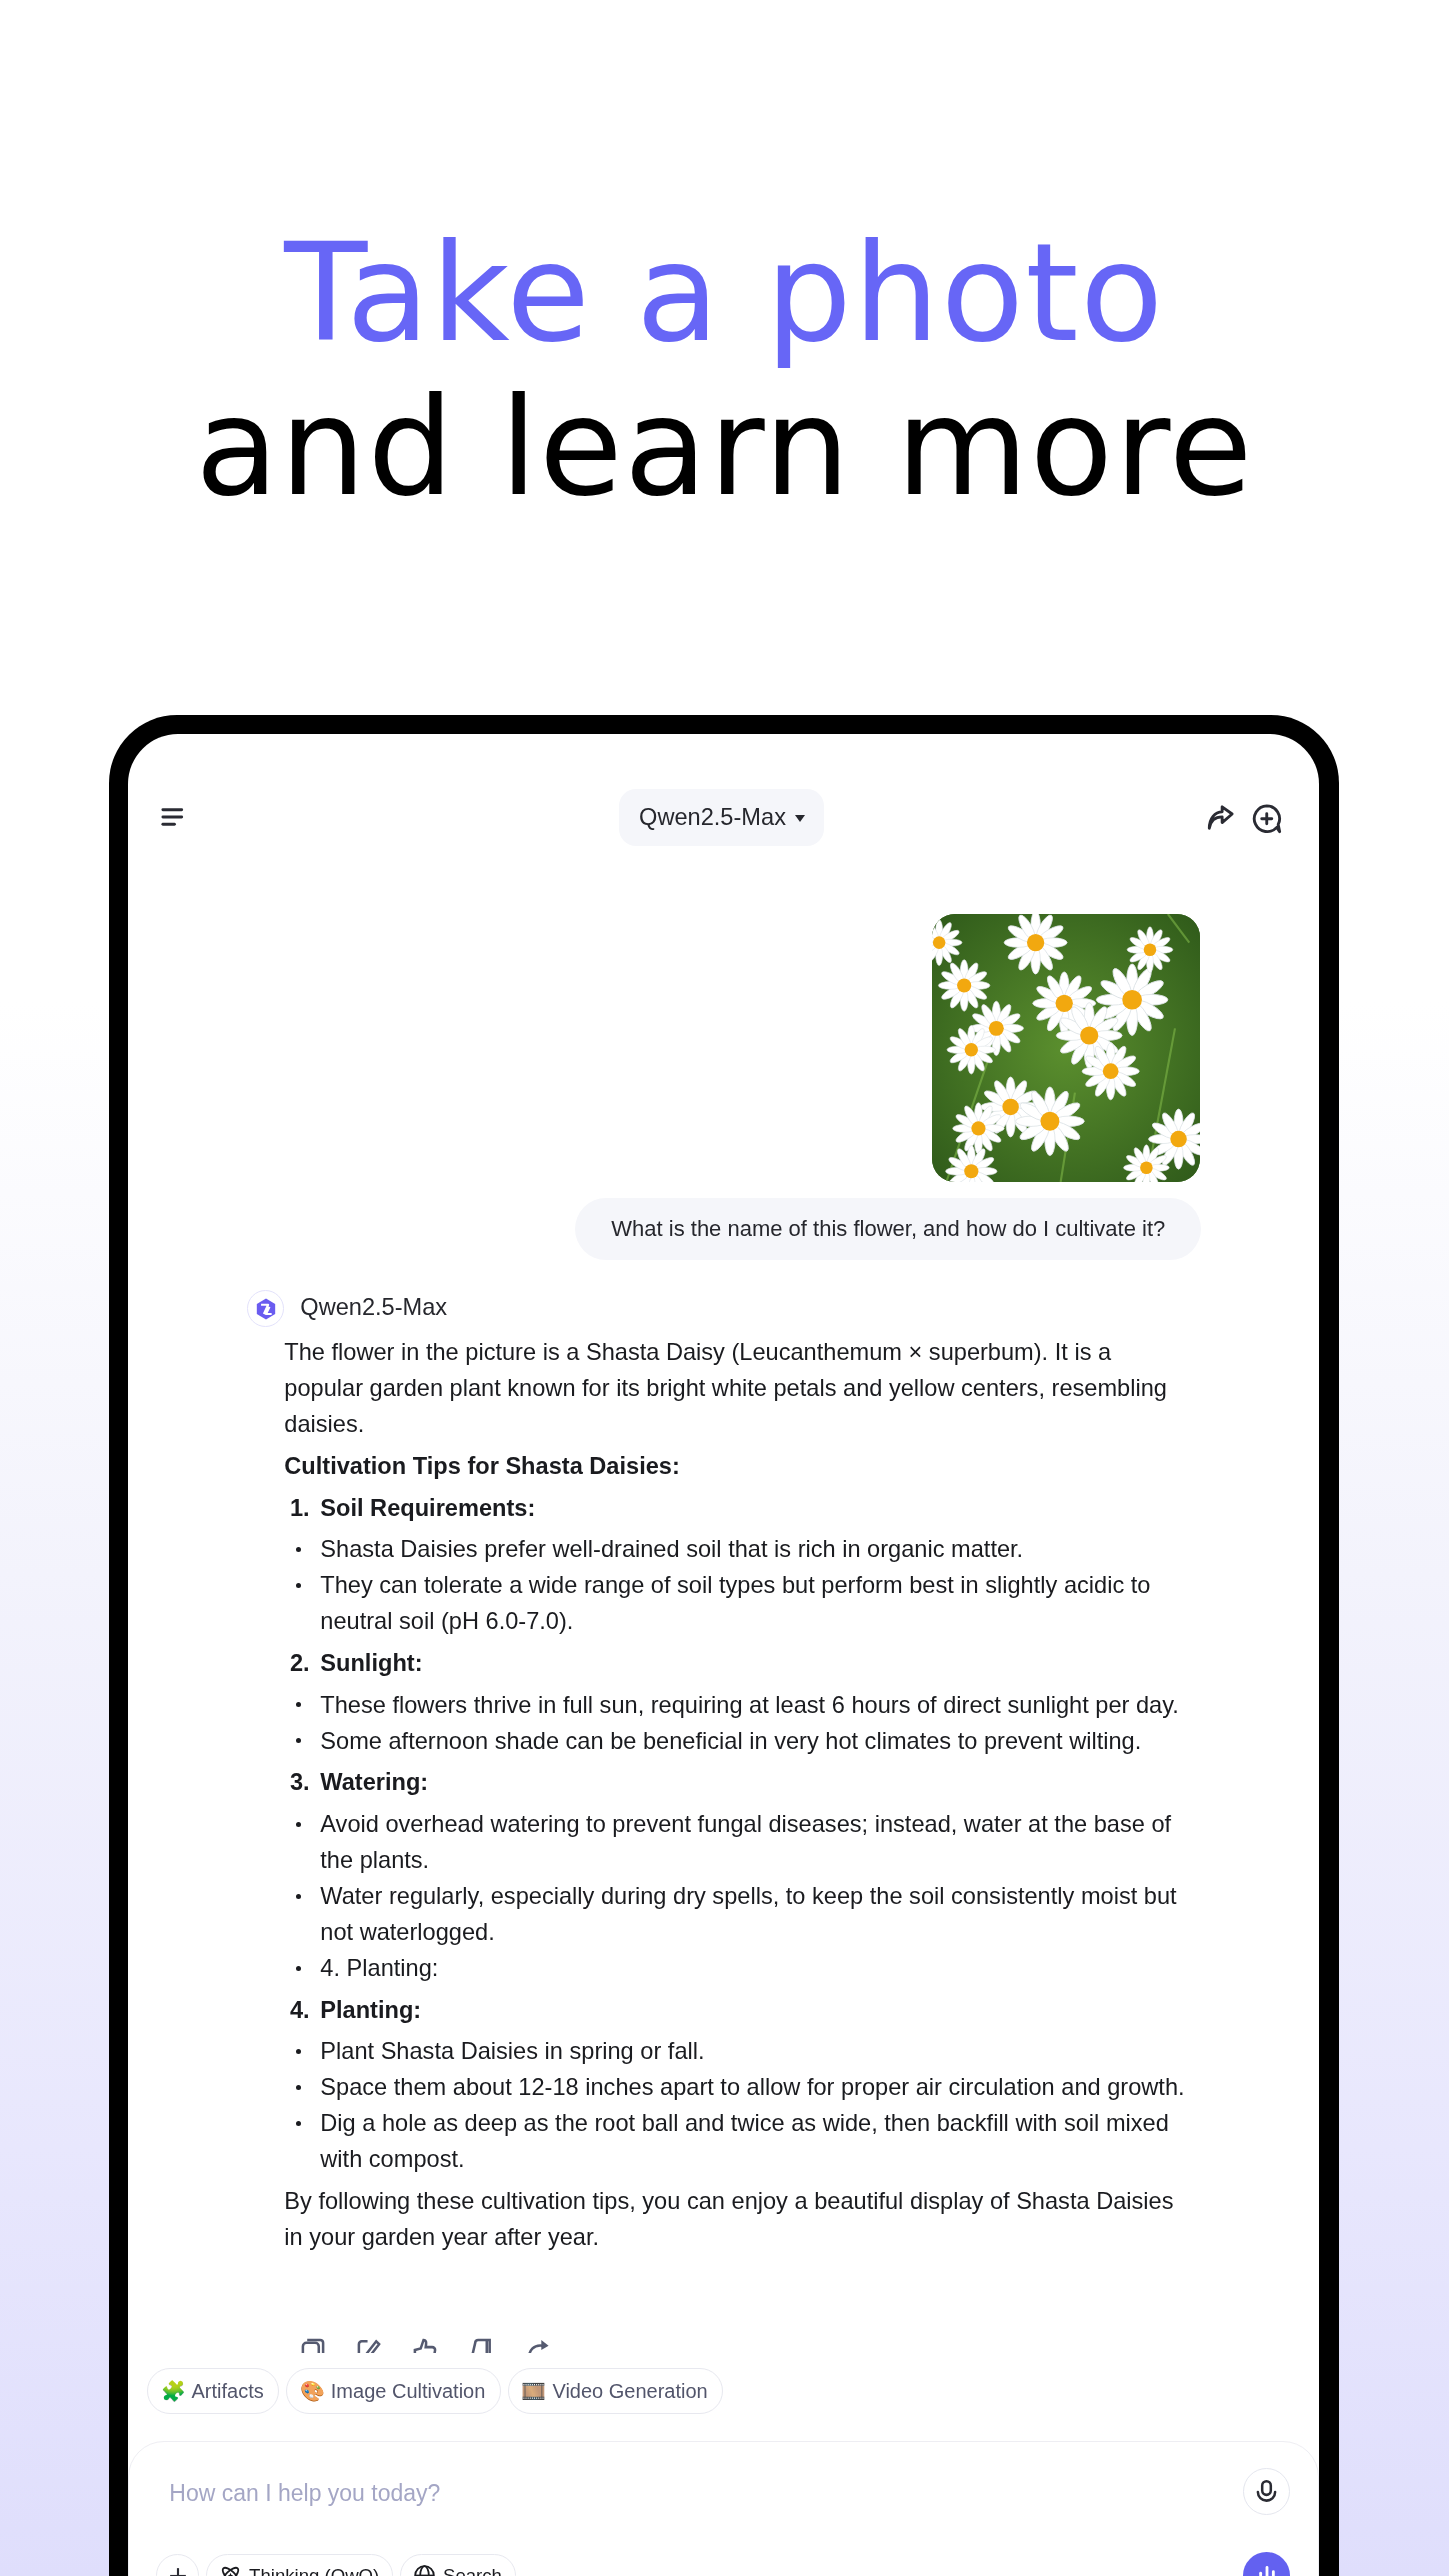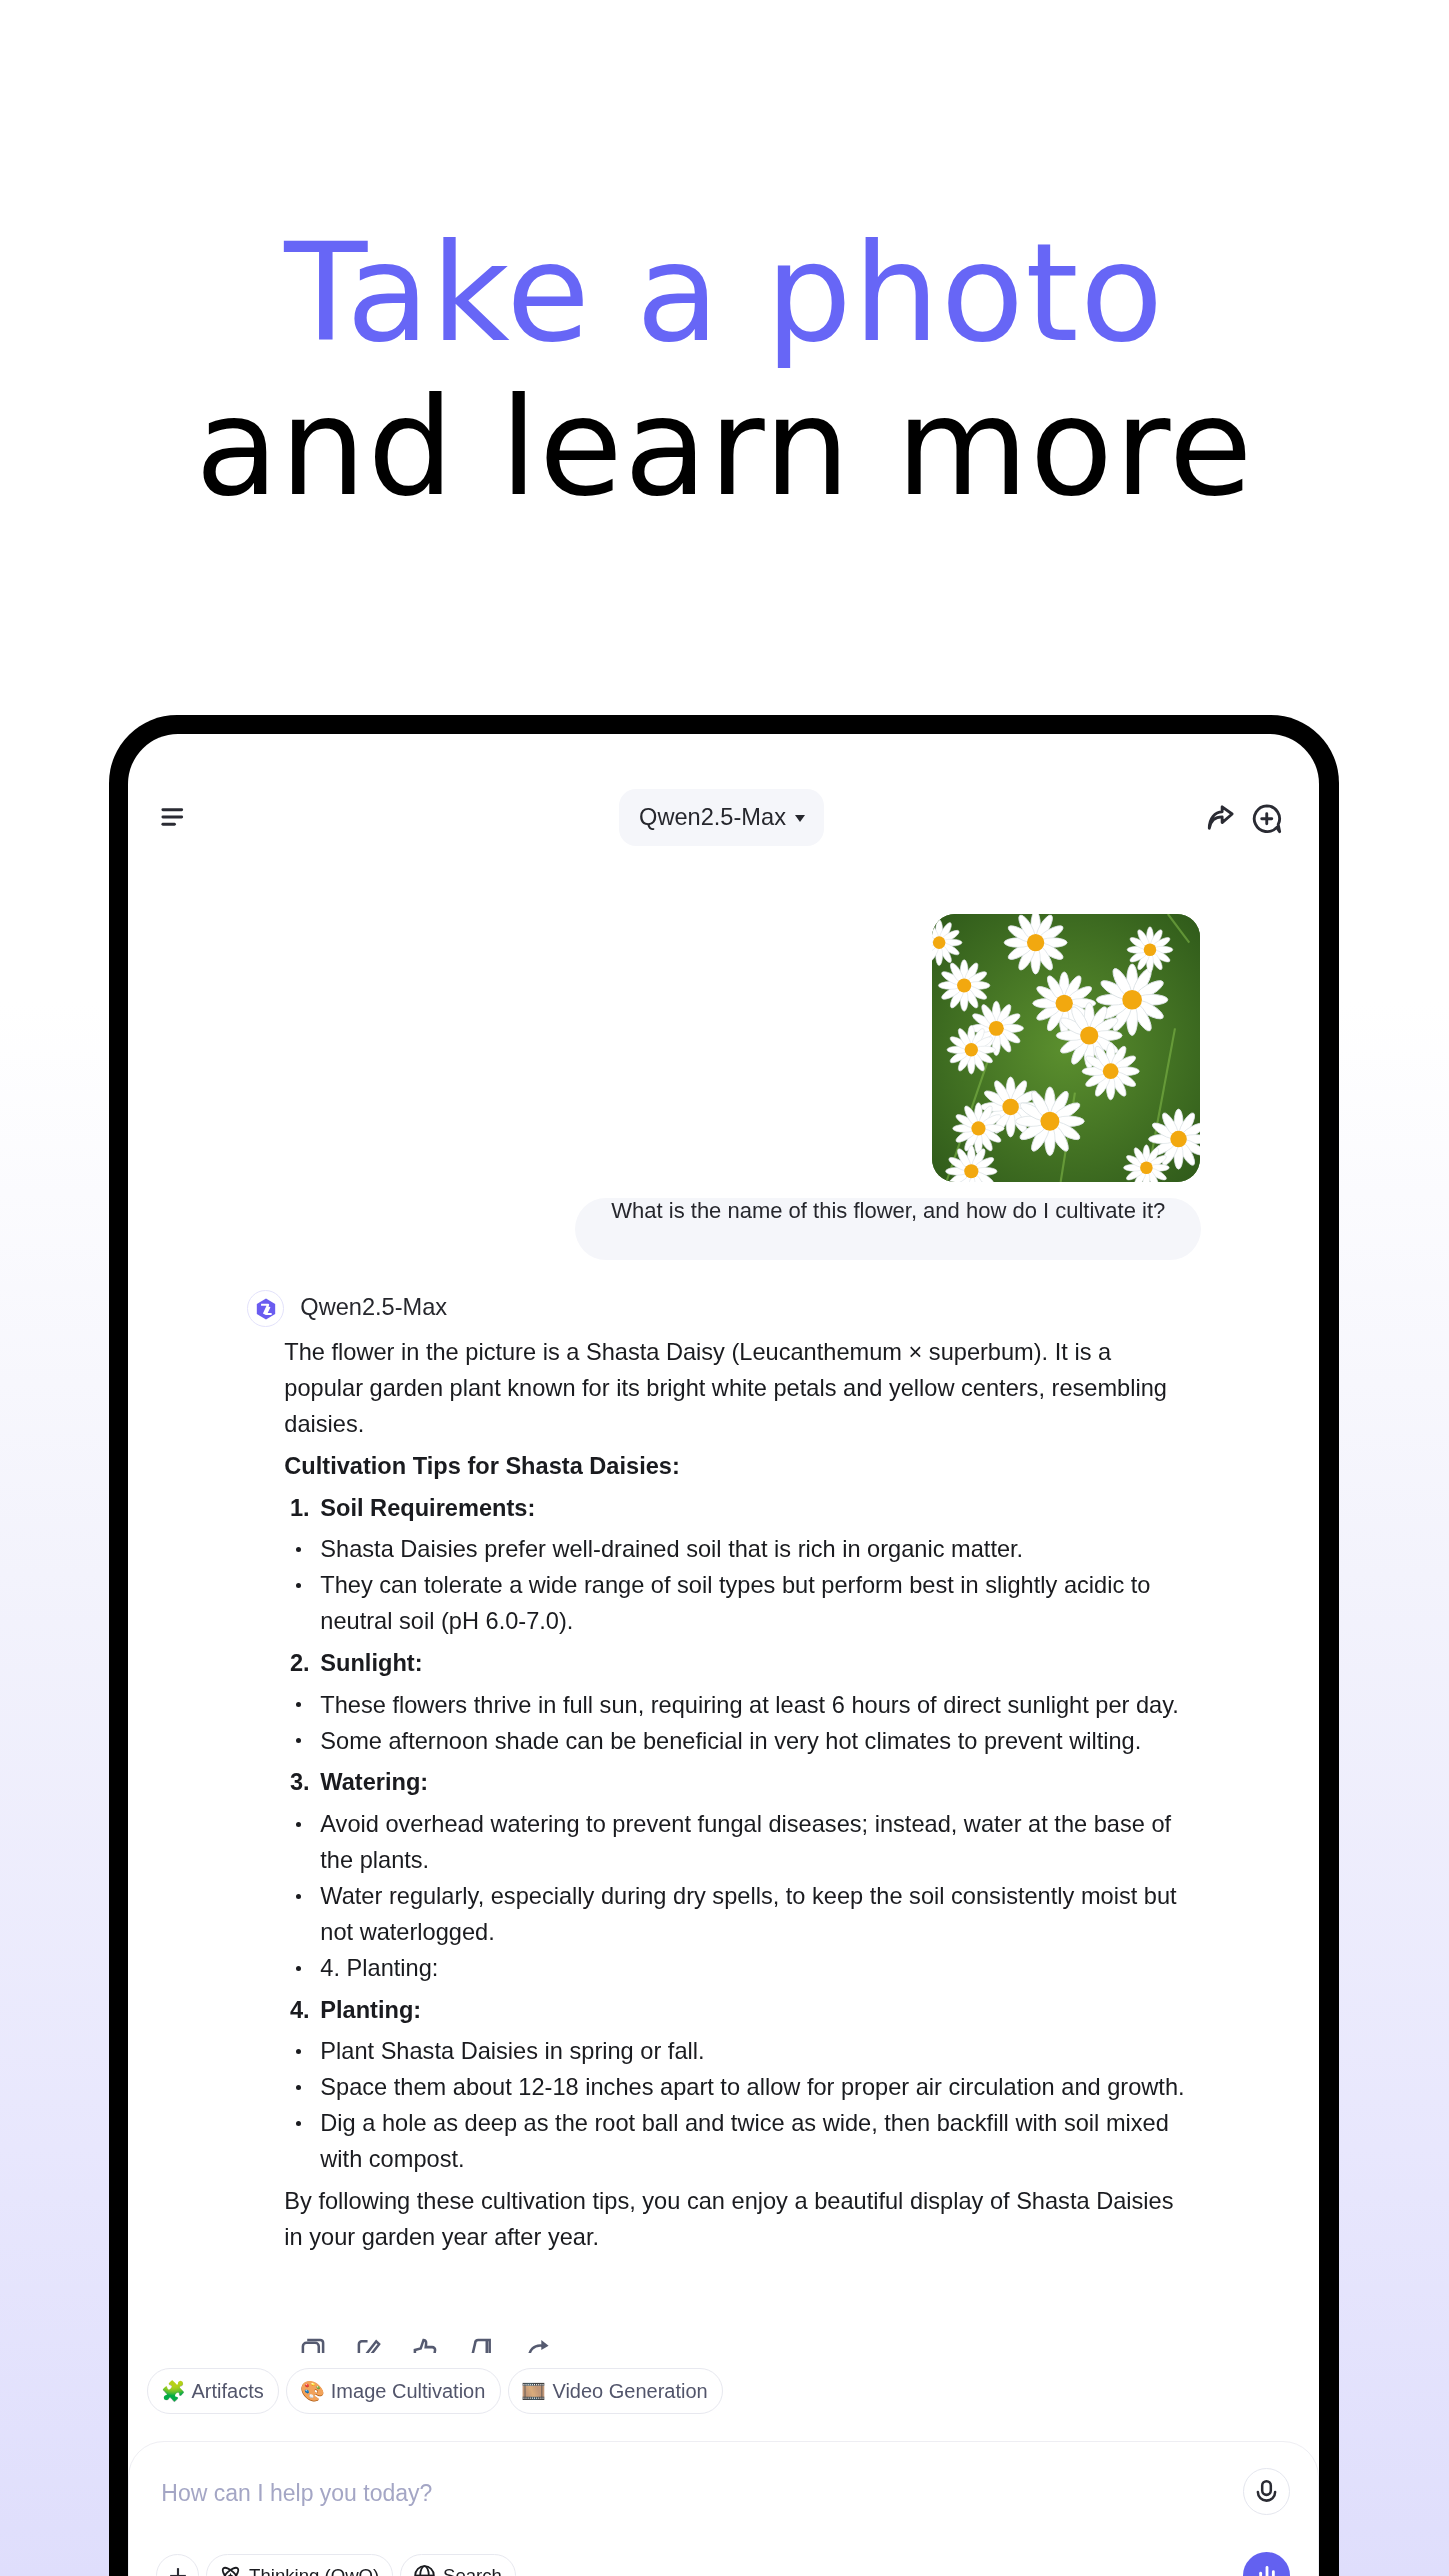--- a/index.html
+++ b/index.html
@@ -16,21 +16,21 @@
   .screen{position:absolute;left:19.3px;top:19.3px;width:1191px;height:1932px;background:#fff;border-radius:50px;overflow:hidden;}
 
   
   .menu-btn{position:absolute;left:31.5px;top:70px;width:26px;height:26px;cursor:pointer;}
   .model-pill{position:absolute;left:491px;top:55px;width:205px;height:57px;border-radius:17px;background:#f5f6fa;display:flex;align-items:center;justify-content:center;gap:8.6px;font-size:23.6px;color:#26272d;cursor:pointer;}
   .caret{width:0;height:0;border-left:5.7px solid transparent;border-right:5.7px solid transparent;border-top:7.2px solid #26272d;margin-top:1.4px;}
   .share-btn{position:absolute;left:1077px;top:70px;width:30px;height:30px;cursor:pointer;}
   .newchat-btn{position:absolute;left:1123px;top:69px;width:31.5px;height:31.5px;cursor:pointer;}
 
   .photo{position:absolute;left:804px;top:180px;width:268px;height:268px;border-radius:23px;overflow:hidden;background:#3d6a22;}
-  .user-bubble{position:absolute;left:447px;top:464px;width:626px;height:62px;border-radius:31.5px;background:#f5f6fa;display:flex;justify-content:center;font-size:22px;color:#26272d;}
+  .user-bubble{position:absolute;left:447px;top:464px;width:626px;height:62px;border-radius:31.5px;background:#f5f6fa;display:flex;align-items:center;justify-content:center;font-size:22px;color:#26272d;}
 
   .avatar{position:absolute;left:119px;top:556px;width:37px;height:37px;border-radius:50%;border:1.4px solid #e3e2fb;background:#fff;display:flex;align-items:center;justify-content:center;box-sizing:border-box;}
   .asst-name{position:absolute;left:172px;top:560px;font-size:23.6px;color:#26272d;font-weight:500;}
 
   .answer{position:absolute;left:156px;top:600px;width:909px;font-size:23.6px;line-height:36px;color:#1a1b1f;}
   .answer p{margin:0 0 5.7px 0;}
   .answer .h{font-weight:700;margin:0 0 5.7px 0;}
   .answer .num{display:flex;font-weight:700;margin:2.9px 0 5.7px 0;}
   .answer .num .n{width:36px;text-align:left;padding-left:5.7px;box-sizing:border-box;}
   .answer ul{list-style:none;margin:0 0 5.7px 0;padding:0;}
@@ -38,21 +38,21 @@
   .answer li::before{content:"";position:absolute;left:11.4px;top:15.7px;width:5px;height:5px;border-radius:50%;background:#1a1b1f;}
 
   .actions{position:absolute;left:172px;top:1603px;height:15.7px;overflow:hidden;display:flex;gap:30px;}
   .actions .ic{width:26px;height:26px;cursor:pointer;}
 
   .chips{position:absolute;left:18.6px;top:1634px;display:flex;gap:7.2px;}
   .chip{height:46px;border:1.4px solid #e7e8ef;border-radius:24px;display:flex;align-items:center;gap:5.7px;padding:0 14.3px 0 13px;font-size:20px;color:#52556b;background:#fff;cursor:pointer;box-sizing:border-box;}
   .chip .emo{font-size:20px;}
 
   .inputbox{position:absolute;left:0;top:1707px;width:1191px;height:286px;border:1.4px solid #eeeef3;border-radius:36px;background:#fff;box-sizing:border-box;}
-  .input-field{position:absolute;left:30px;top:37px;width:930px;border:none;outline:none;font-size:23px;color:#26272d;background:transparent;font-family:"Liberation Sans","DejaVu Sans",sans-serif;}
+  .input-field{position:absolute;left:38px;top:37px;width:930px;border:none;outline:none;font-size:23px;color:#26272d;background:transparent;font-family:"Liberation Sans","DejaVu Sans",sans-serif;}
   .input-field::placeholder{color:#a4a6c5;}
   .mic-btn{position:absolute;left:1114px;top:26px;width:47px;height:47px;border:1.4px solid #e4e6ee;border-radius:50%;box-sizing:border-box;display:flex;align-items:center;justify-content:center;cursor:pointer;}
   .bottom-row{position:absolute;left:27px;top:112px;display:flex;gap:7.2px;}
   .plus-btn{width:43px;height:43px;border:1.4px solid #e7e8ef;border-radius:50%;box-sizing:border-box;display:flex;align-items:center;justify-content:center;cursor:pointer;}
   .tool-chip{height:43px;border:1.4px solid #e7e8ef;border-radius:23px;box-sizing:border-box;display:flex;align-items:center;gap:7.2px;padding:0 13px 0 11.4px;font-size:18.6px;color:#1a1b1f;cursor:pointer;}
   .voice-btn{position:absolute;left:1114px;top:110px;width:47px;height:47px;border-radius:50%;background:#6361f0;display:flex;align-items:center;justify-content:center;cursor:pointer;}
 </style>
 </head>
 <body>
 

